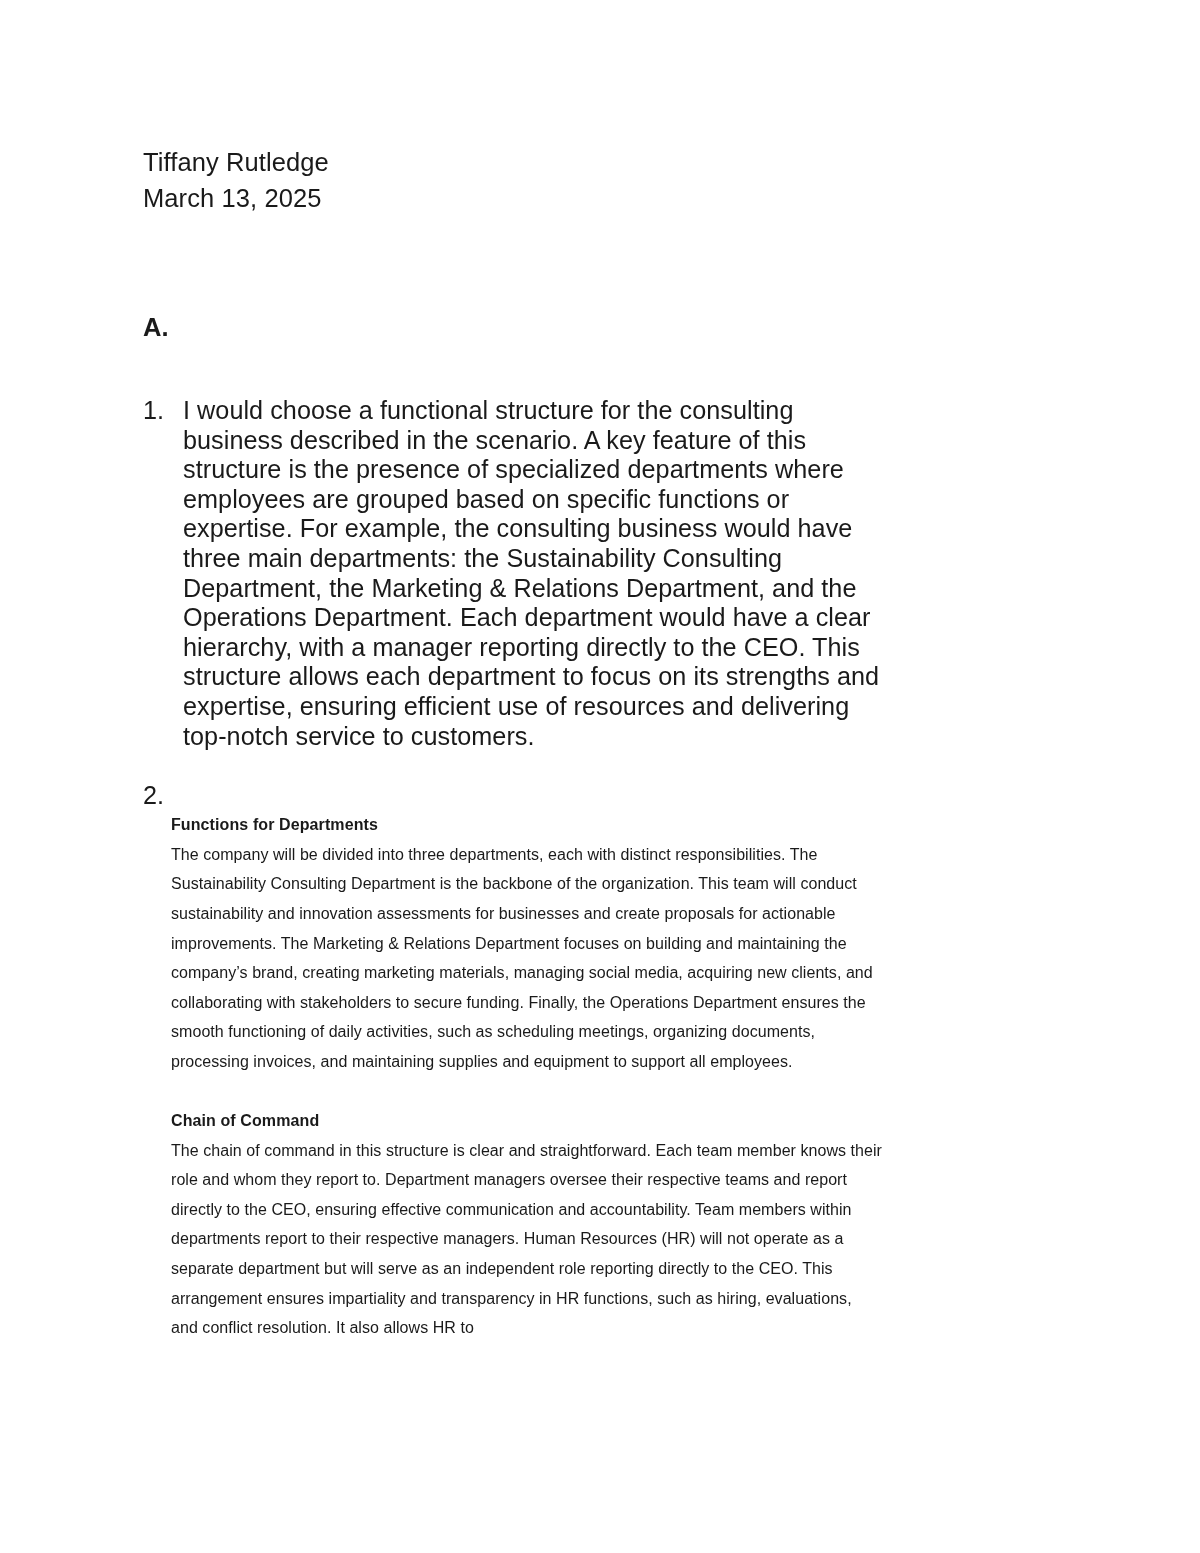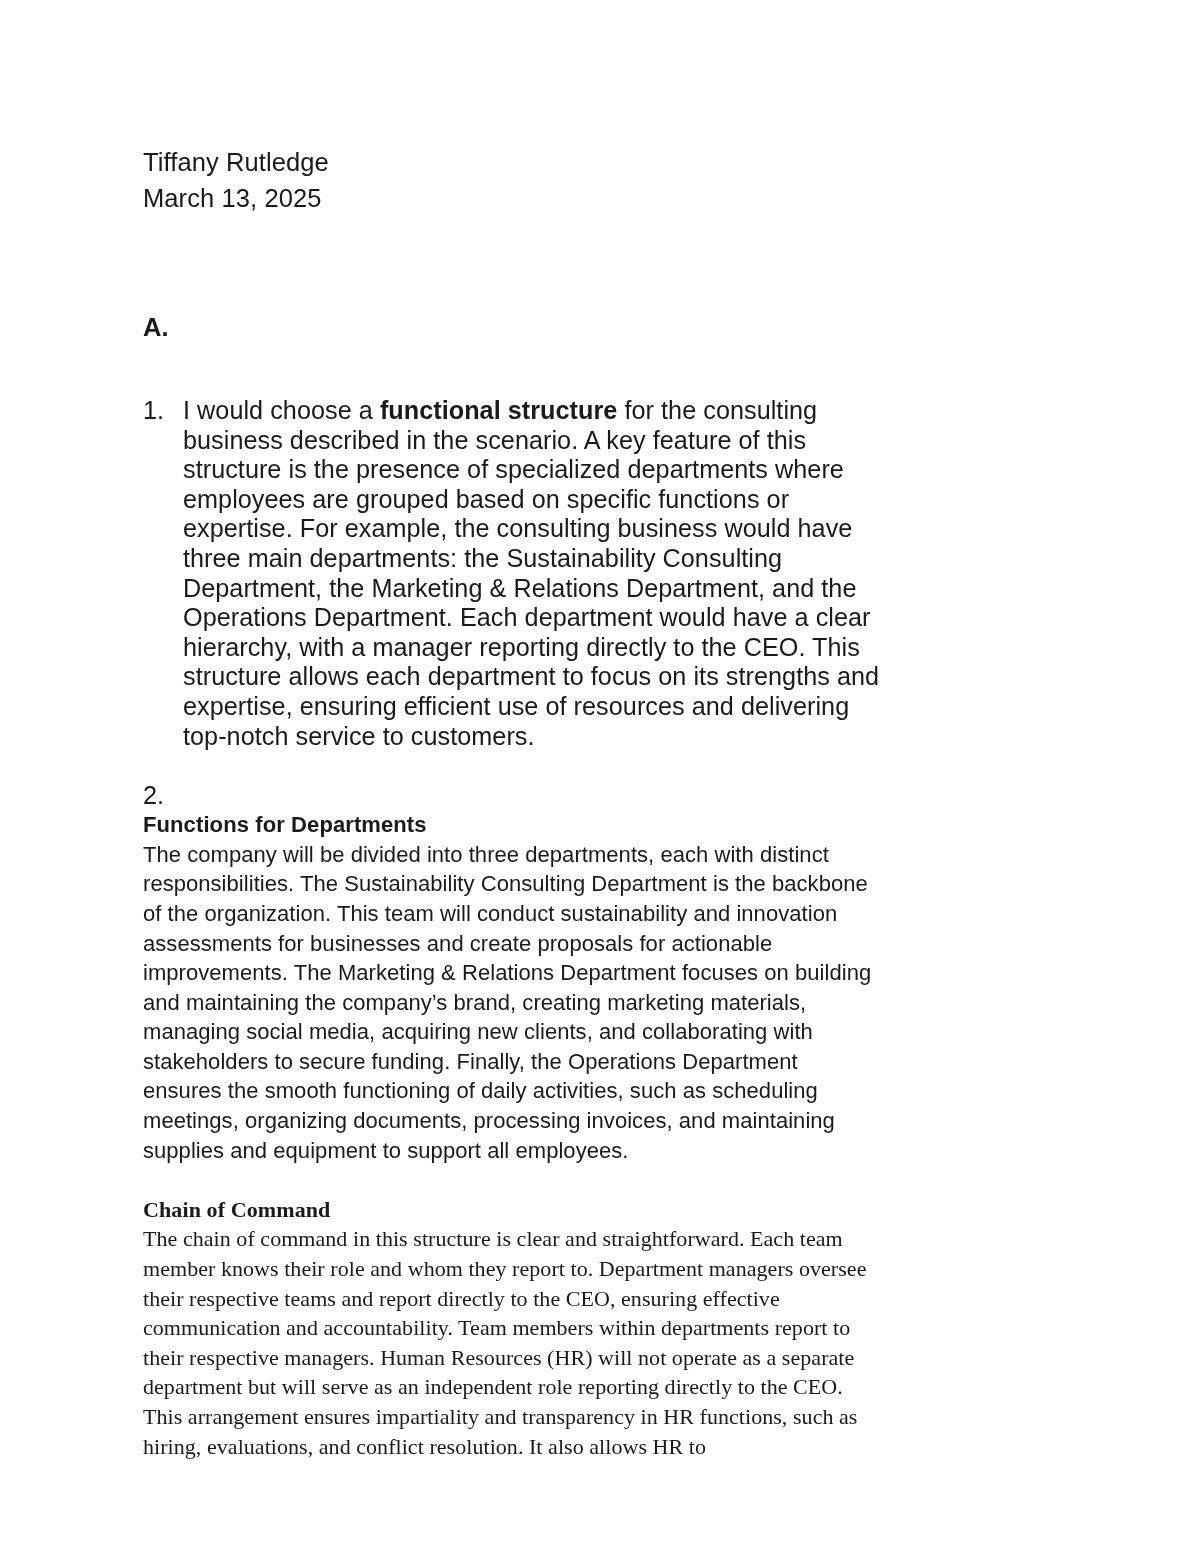--- a/index.html
+++ b/index.html
@@ -50,32 +50,33 @@
   .numbered-list .li .marker {
     position: absolute;
     left: 0;
     top: 0;
     width: 32px;
     text-align: left;
   }
   .li-1 { margin-top: 54px; }
   .li-2 { margin-top: 29.6px; }
   .body-block {
-    font-size: 22px;
+    font-size: 16px;
     line-height: 29.6px;
     letter-spacing: 0.05px;
+    margin-left: 28px;
   }
   .block-functions { margin-top: 59px; }
-  .block-chain { margin-top: 29.6px; font-family: Liberation Serif, serif; }
+  .block-chain { margin-top: 29.6px; }
   .sub-heading {
     font-weight: bold;
     letter-spacing: 0.1px;
   }
   .para { margin: 0; }
-  b.strong { font-weight: bold; }
+  b.strong { font-weight: normal; }
 </style>
 </head>
 <body>
 
 <div class="page">
 
   <div class="doc-header">
     <div class="hline">Tiffany Rutledge</div>
     <div class="hline">March 13, 2025</div>
   </div>

